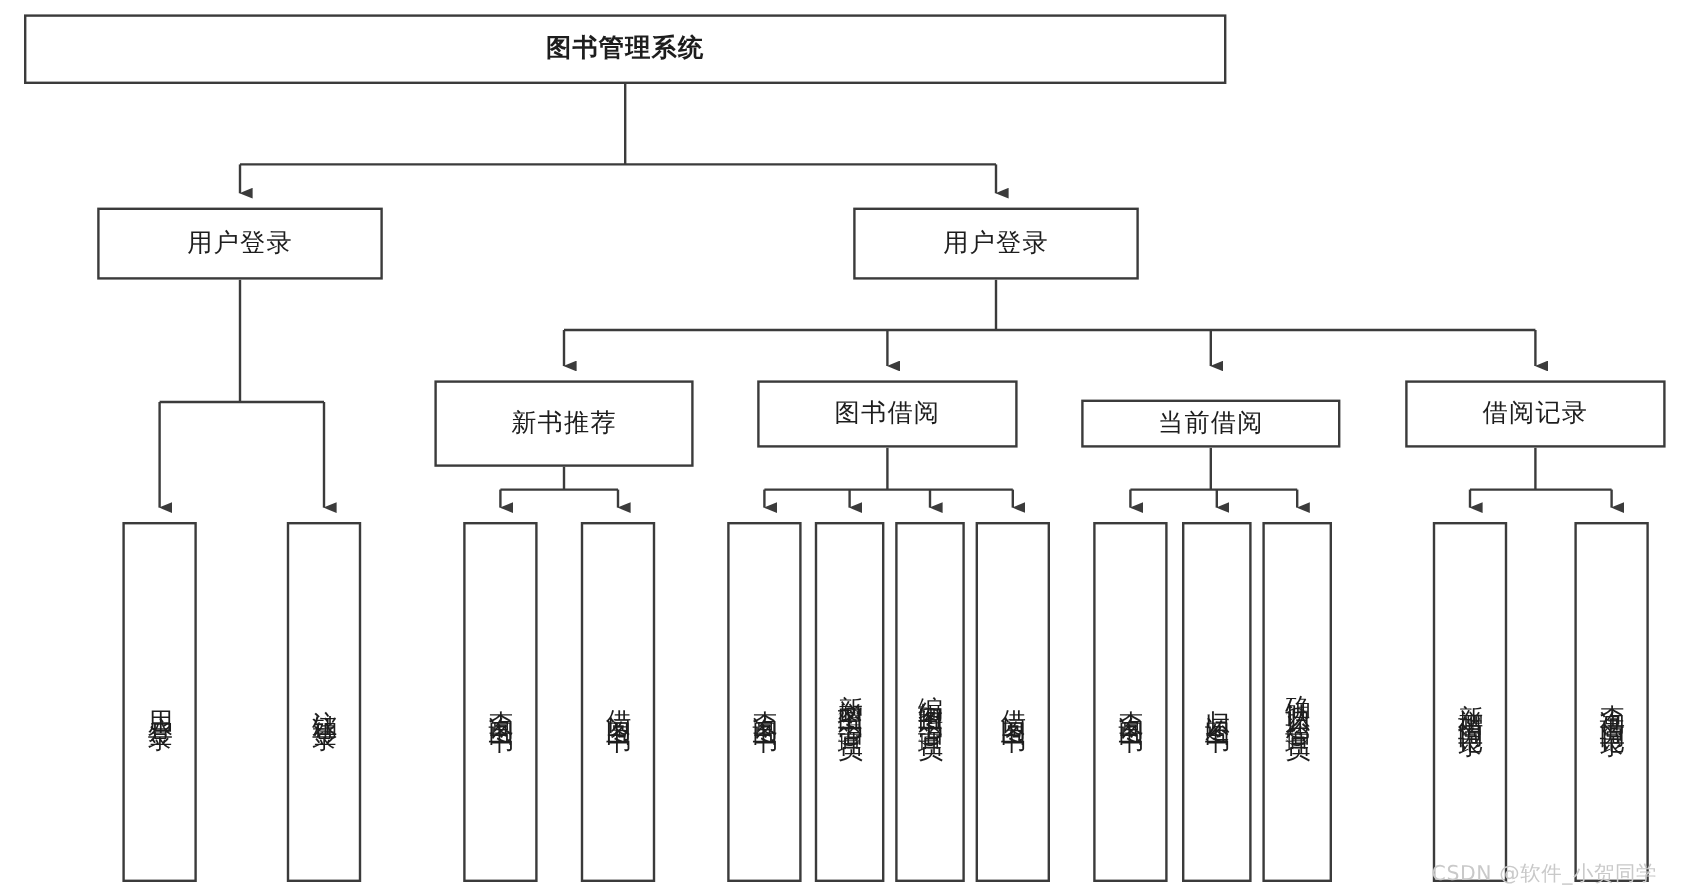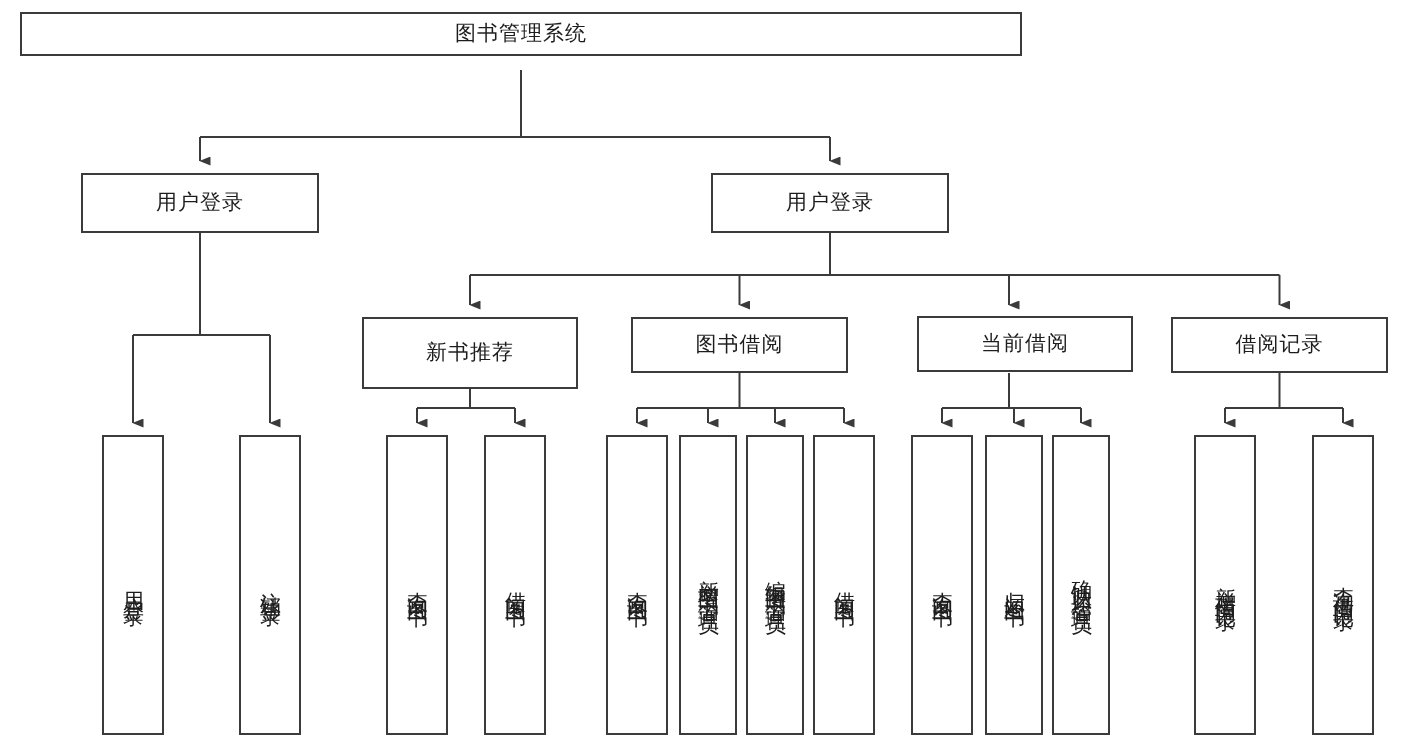--- a/index.html
+++ b/index.html
@@ -105,36 +105,36 @@
         <path d="M1014 408 V423" marker-end="url(#arrowhead)"></path>
         <path d="M1081 408 V423" marker-end="url(#arrowhead)"></path>
         <path d="M1279.5 373 V408"></path>
         <path d="M1225 408 H1343"></path>
         <path d="M1225 408 V423" marker-end="url(#arrowhead)"></path>
         <path d="M1343 408 V423" marker-end="url(#arrowhead)"></path>
       </g>
   </svg>
 
   <div id="nodes">
-      <div class="node horiz" style="left: 20px; top: 12px; width: 1002px; height: 44px;">
+      <div class="node horiz" style="left: 20px; top: 12px; width: 1002px; height: 58px; font-weight: bold;">
         <span class="htext">图书管理系统</span>
       </div>
       <div class="node horiz" style="left: 81px; top: 173px; width: 238px; height: 60px;">
         <span class="htext">用户登录</span>
       </div>
       <div class="node horiz" style="left: 711px; top: 173px; width: 238px; height: 60px;">
         <span class="htext">用户登录</span>
       </div>
       <div class="node horiz" style="left: 362px; top: 317px; width: 216px; height: 72px;">
         <span class="htext">新书推荐</span>
       </div>
       <div class="node horiz" style="left: 631px; top: 317px; width: 217px; height: 56px;">
         <span class="htext">图书借阅</span>
       </div>
-      <div class="node horiz" style="left: 901px; top: 316px; width: 216px; height: 56px; margin-left: 16px;">
+      <div class="node horiz" style="left: 901px; top: 333px; width: 216px; height: 40px;">
         <span class="htext">当前借阅</span>
       </div>
       <div class="node horiz" style="left: 1171px; top: 317px; width: 217px; height: 56px;">
         <span class="htext">借阅记录</span>
       </div>
       <div class="node vert" style="left: 102px; top: 435px; width: 62px; height: 300px;">
         <span class="vtext">用户登录</span>
       </div>
       <div class="node vert" style="left: 239px; top: 435px; width: 62px; height: 300px;">
         <span class="vtext">注销登录</span>
@@ -167,13 +167,14 @@
         <span class="vtext">确认归还（管理员）</span>
       </div>
       <div class="node vert" style="left: 1194px; top: 435px; width: 62px; height: 300px;">
         <span class="vtext">新增借阅记录</span>
       </div>
       <div class="node vert" style="left: 1312px; top: 435px; width: 62px; height: 300px;">
         <span class="vtext">查询借阅记录</span>
       </div>
     </div>
 
+  <div class="watermark" style="left: 1193px; top: 716px; color: rgb(201, 201, 201);">CSDN @软件_小贺同学</div>
 </div>
 
 </body></html>

